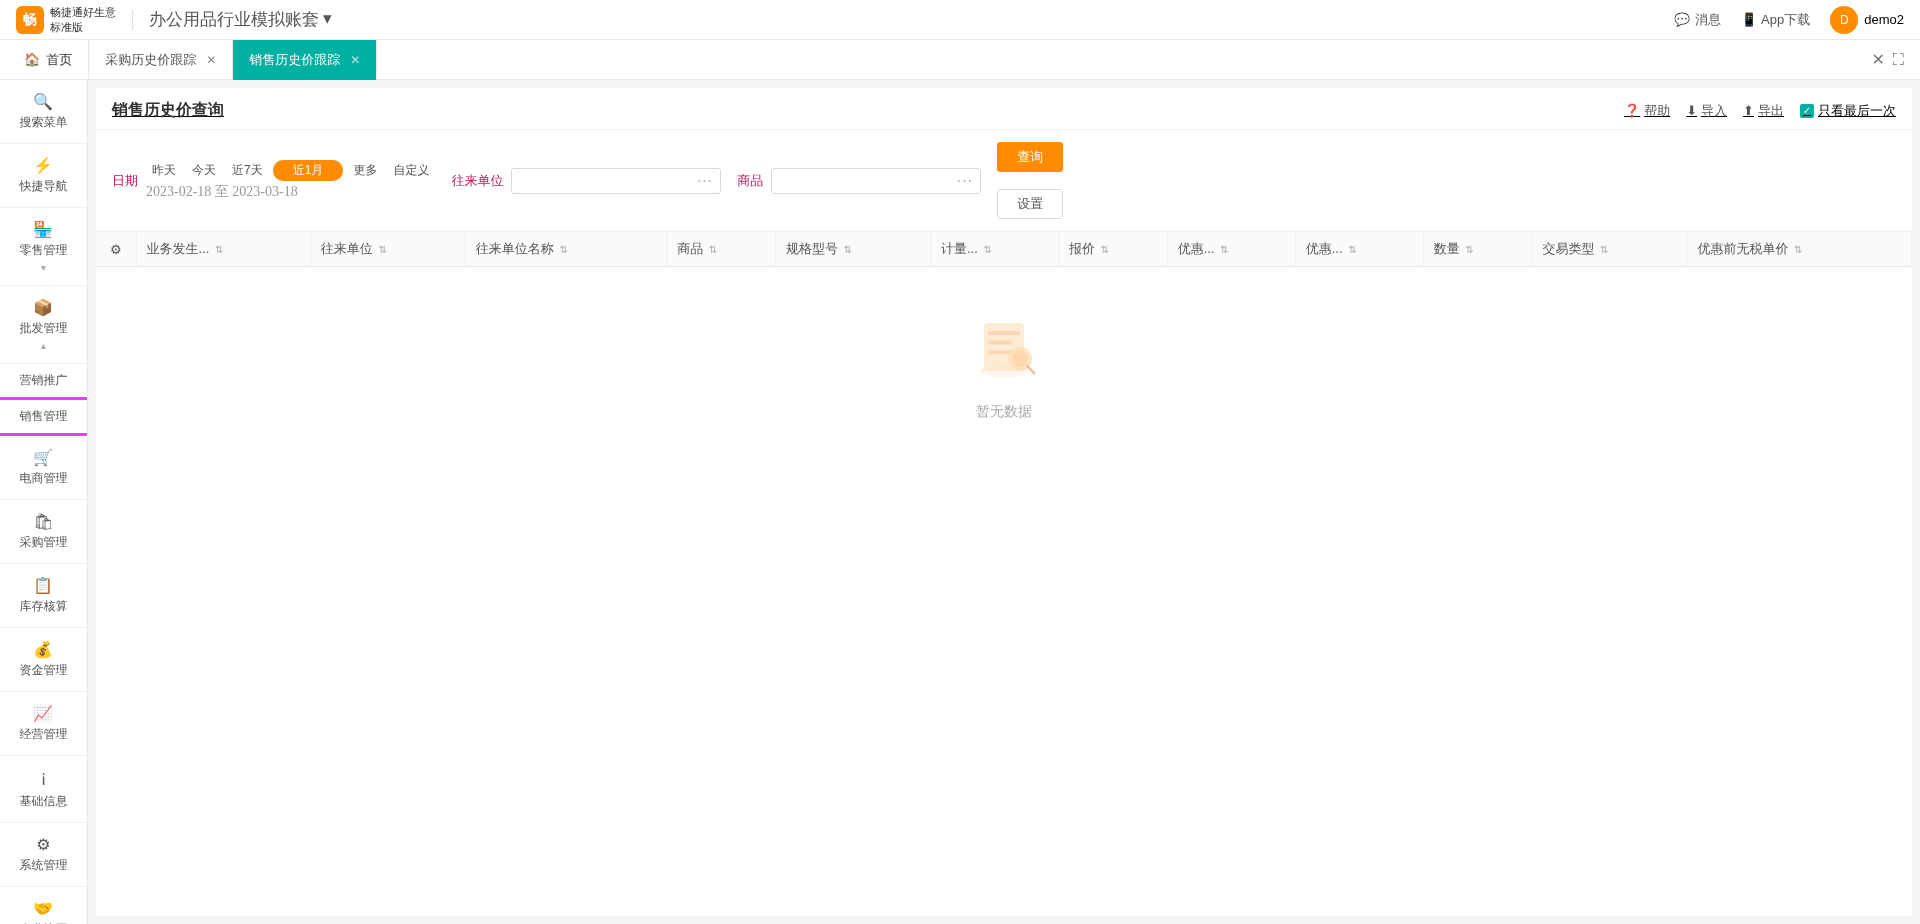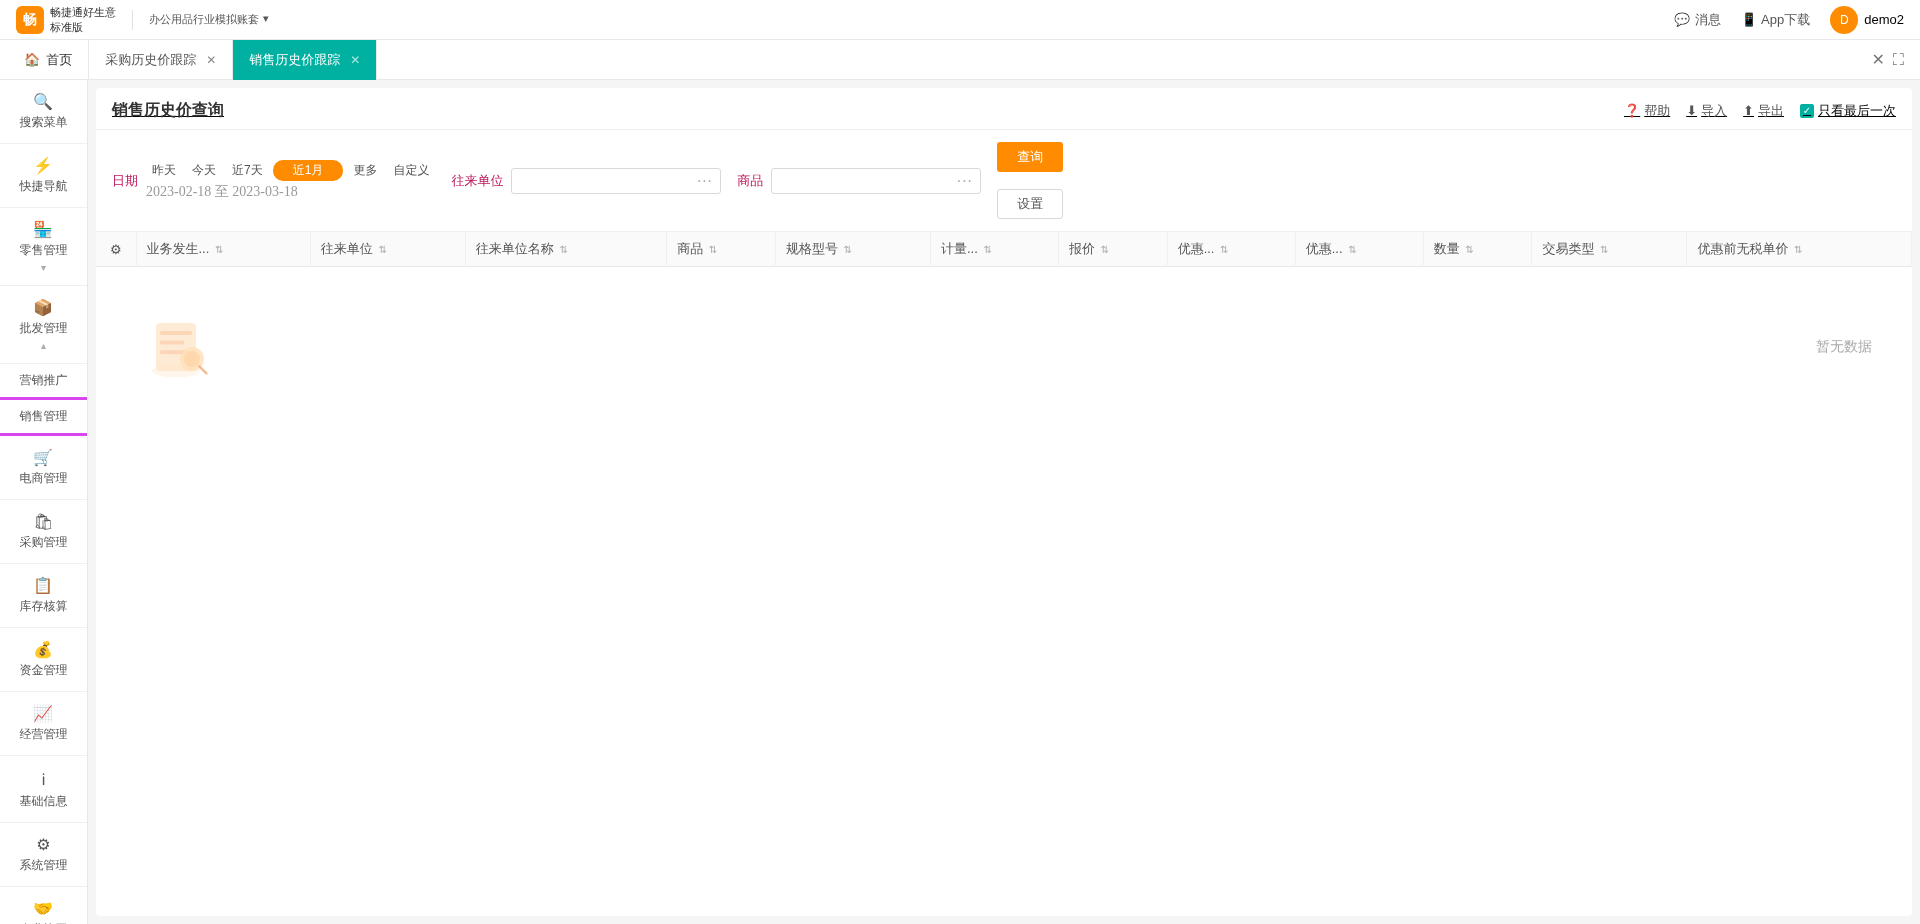--- a/index.html
+++ b/index.html
@@ -47,21 +47,21 @@
       width: 1px;
       height: 20px;
       background: #e0e0e0;
       margin: 0 8px;
     }
     .app-selector {
       display: flex;
       align-items: flex-start;
       gap: 4px;
       color: #555;
-      font-size: 11px;
+      font-size: 17px;
       cursor: pointer;
     }
     .top-header-right {
       display: flex;
       align-items: center;
       gap: 20px;
     }
     .header-action {
       display: flex;
       align-items: center;
@@ -363,23 +363,23 @@
     }
     thead th.settings-col {
       width: 40px;
       text-align: center;
     }
 
     
     .empty-state {
       flex: 1;
       display: flex;
-      flex-direction: row;
-      align-items: center;
-      justify-content: space-between;
+      flex-direction: column;
+      align-items: center;
+      justify-content: flex-end;
       gap: 16px;
       padding: 40px;
     }
     .empty-icon {
       width: 80px;
       height: 80px;
       opacity: 0.6;
     }
     .empty-text {
       font-size: 14px;

